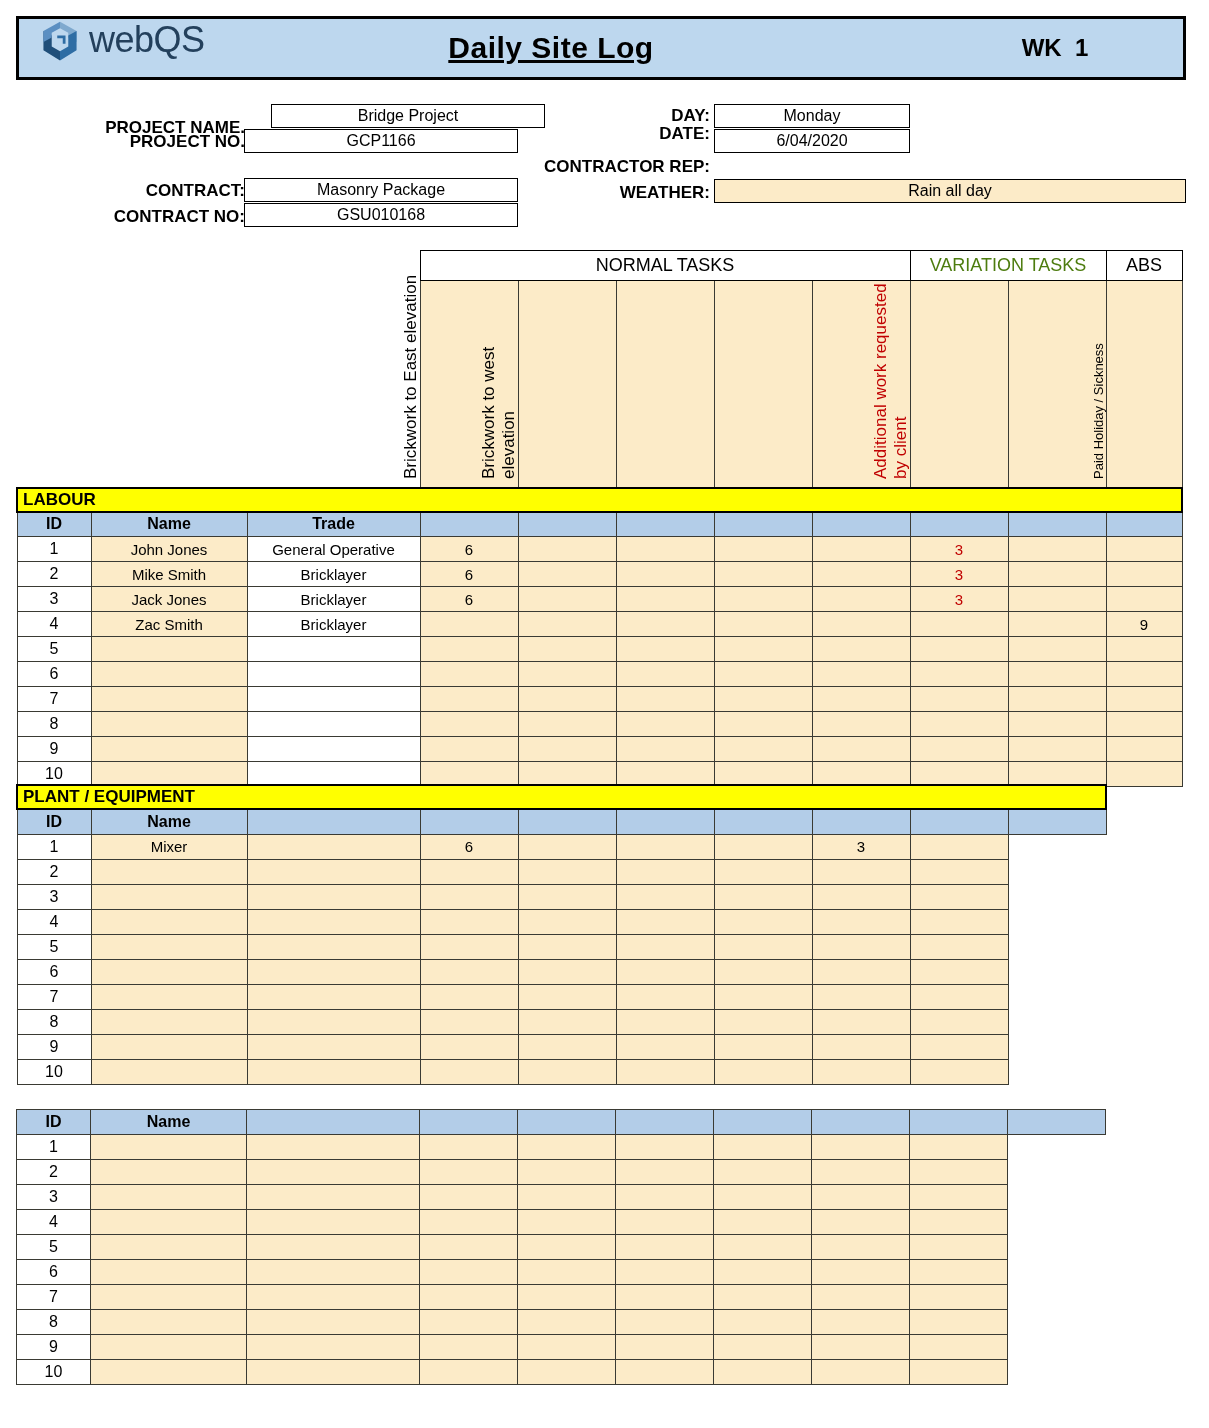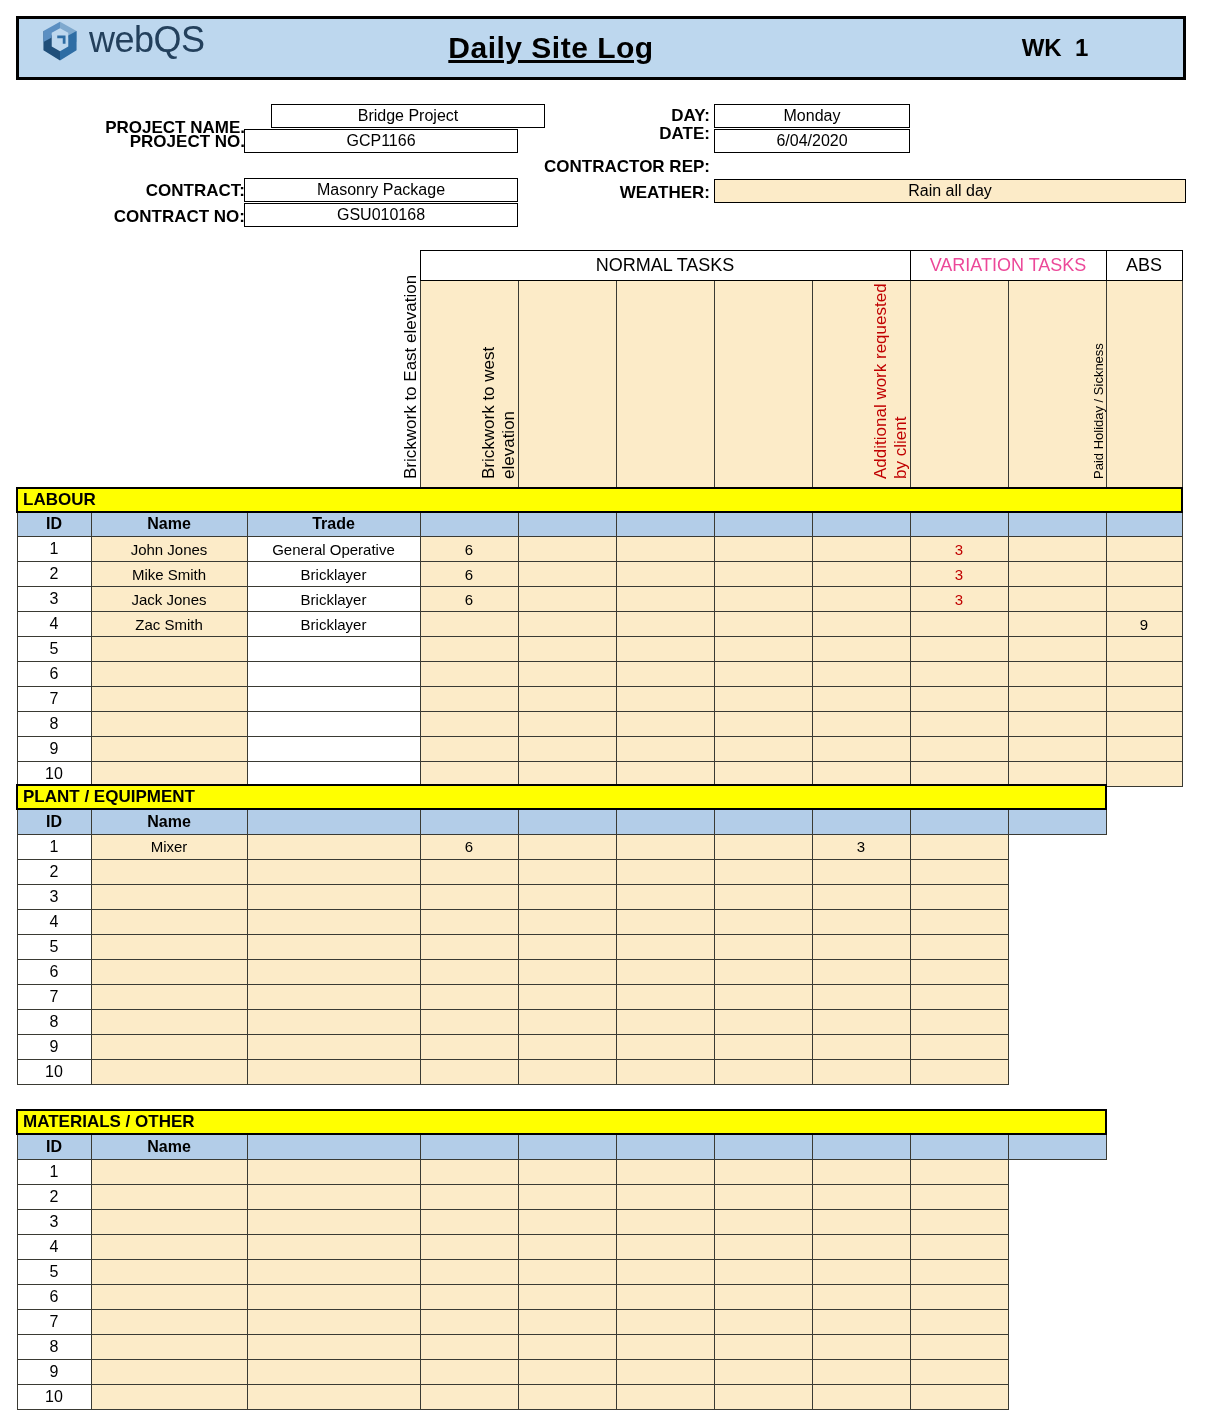--- a/index.html
+++ b/index.html
@@ -116,21 +116,21 @@
   .num-red { color: #C00000; }
   .idcell { background: #ffffff !important; font-weight: bold; font-size: 16px; }
 
   
   .grp {
     background: #ffffff !important;
     height: 30px !important;
     font-size: 18px;
     border: 1.5px solid #000 !important;
   }
-  .grp-var { color: #ec4899; }
+  .grp-var { color: #4d7c0f; }
 
   
   td.vhead {
     height: 207px !important;
     background: #FCEBC8 !important;
     position: relative;
     padding: 0;
   }
   .vtext {
     position: absolute;
@@ -553,23 +553,20 @@
       <col style="width:98px">
         <col style="width:98px">
         <col style="width:98px">
         <col style="width:98px">
         <col style="width:98px">
       <col style="width:98px">
         <col style="width:98px">
     </colgroup>
     <tbody>
       <tr>
-        <td class="sec-bar" colspan="10">MATERIALS / OTHER</td>
-      </tr>
-      <tr>
         <td class="colhead">ID</td>
         <td class="colhead">Name</td>
         <td class="colhead"></td>
         <td class="colhead"></td>
         <td class="colhead"></td>
         <td class="colhead"></td>
         <td class="colhead"></td>
         <td class="colhead"></td>
         <td class="colhead"></td>
         <td class="colhead"></td>

